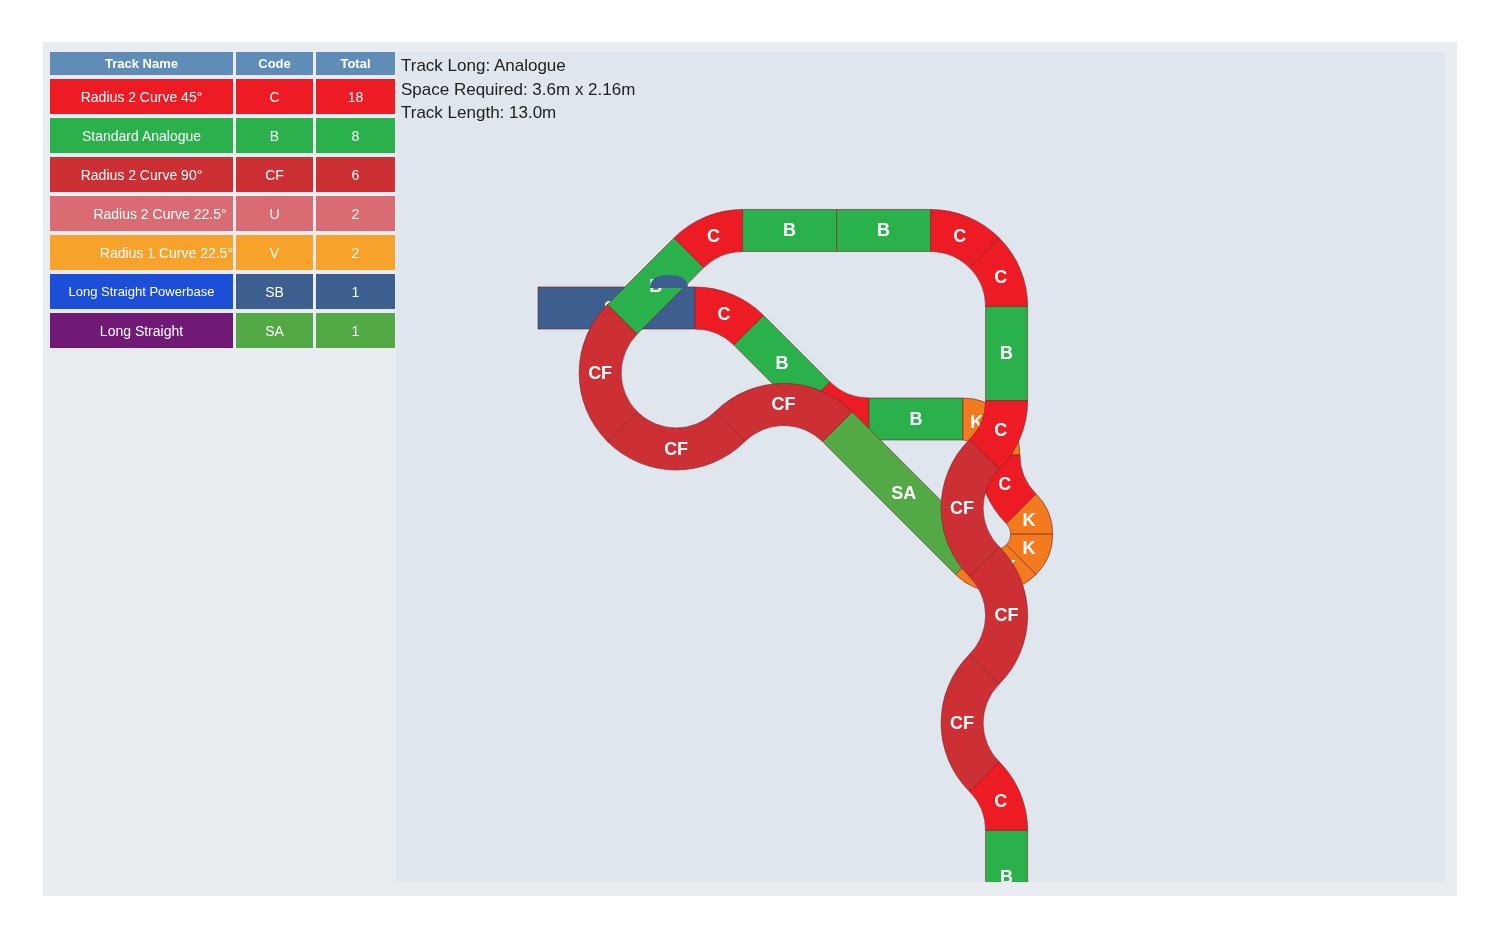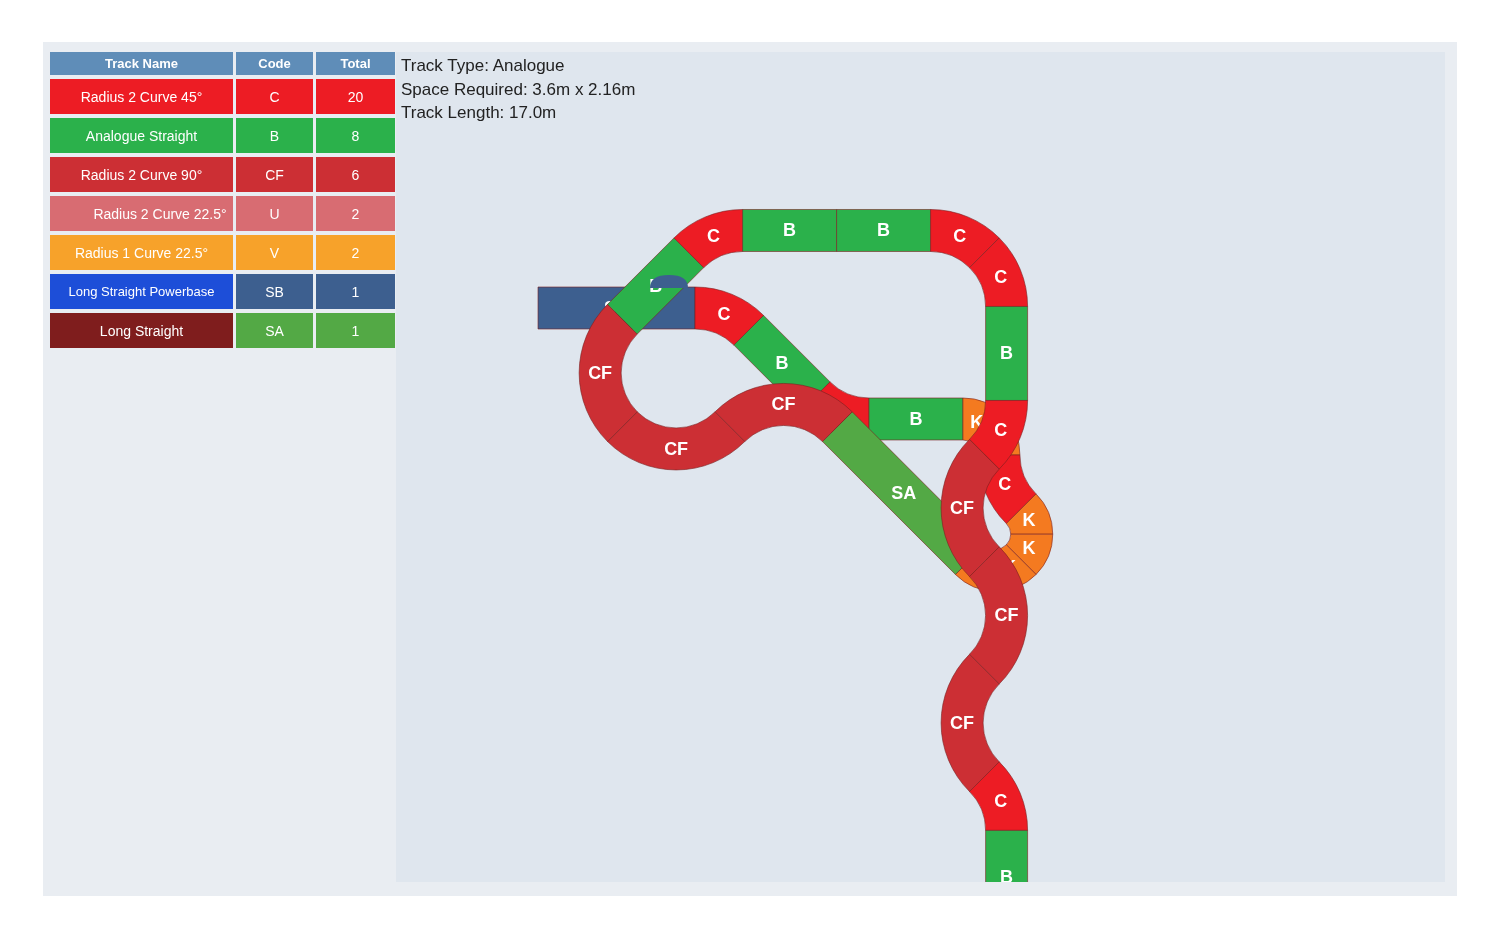--- a/index.html
+++ b/index.html
@@ -26,60 +26,60 @@
     <tr>
       <th class="c1">Track Name</th>
       <th class="c2">Code</th>
       <th class="c3">Total</th>
     </tr>
   </thead>
   <tbody id="legend-body">
       <tr>
         <td class="c1" style="background: rgb(237, 28, 36);">Radius 2 Curve 45°</td>
         <td class="c2" style="background: rgb(237, 28, 36);">C</td>
-        <td class="c3" style="background: rgb(237, 28, 36);">20</td>
-      </tr>
-      <tr>
-        <td class="c1" style="background: rgb(43, 177, 75);">Analogue Straight</td>
+        <td class="c3" style="background: rgb(237, 28, 36);">18</td>
+      </tr>
+      <tr>
+        <td class="c1" style="background: rgb(43, 177, 75);">Standard Analogue</td>
         <td class="c2" style="background: rgb(43, 177, 75);">B</td>
         <td class="c3" style="background: rgb(43, 177, 75);">8</td>
       </tr>
       <tr>
         <td class="c1" style="background: rgb(204, 47, 52);">Radius 2 Curve 90°</td>
         <td class="c2" style="background: rgb(204, 47, 52);">CF</td>
         <td class="c3" style="background: rgb(204, 47, 52);">6</td>
       </tr>
       <tr>
         <td class="c1" style="background: rgb(216, 108, 114); padding-left: 37px;">Radius 2 Curve 22.5°</td>
         <td class="c2" style="background: rgb(216, 108, 114);">U</td>
         <td class="c3" style="background: rgb(216, 108, 114);">2</td>
       </tr>
       <tr>
-        <td class="c1" style="background: rgb(247, 162, 42);">Radius 1 Curve 22.5°</td>
+        <td class="c1" style="background: rgb(247, 162, 42); text-align: right;">Radius 1 Curve 22.5°</td>
         <td class="c2" style="background: rgb(247, 162, 42);">V</td>
         <td class="c3" style="background: rgb(247, 162, 42);">2</td>
       </tr>
       <tr>
         <td class="c1" style="background: #1d4ed8; font-size: 13px;">Long Straight Powerbase</td>
         <td class="c2" style="background: rgb(61, 95, 143);">SB</td>
         <td class="c3" style="background: rgb(61, 95, 143);">1</td>
       </tr>
       <tr>
-        <td class="c1" style="background: #7f1d1d;">Long Straight</td>
+        <td class="c1" style="background: #701a75;">Long Straight</td>
         <td class="c2" style="background: rgb(83, 169, 69);">SA</td>
         <td class="c3" style="background: rgb(83, 169, 69);">1</td>
       </tr>
     </tbody>
 </table>
 
 <div id="canvas">
   <div id="info">
-    <div>Track Type: Analogue</div>
+    <div>Track Long: Analogue</div>
     <div>Space Required: 3.6m x 2.16m</div>
-    <div>Track Length: 17.0m</div>
+    <div>Track Length: 13.0m</div>
   </div>
   <svg id="track-svg" width="1049" height="830">
       <g>
         <path d="M142,235L299,235L299,277L142,277Z" fill="#3d5f8f" stroke="#7a2020" stroke-width="0.6"></path>
         <text x="220.5" y="256" class="lbl">SB</text>
       </g>
       <g>
         <path d="M299,235A97,97 0 0 1 367.5893577750951,263.4106422249049L337.8908729652601,293.1091270347399A55,55 0 0 0 299,277Z" fill="#ed1c24" stroke="#7a2020" stroke-width="0.6"></path>
         <text x="328.0839408597468" y="261.78515552914223" class="lbl">C</text>
       </g>

